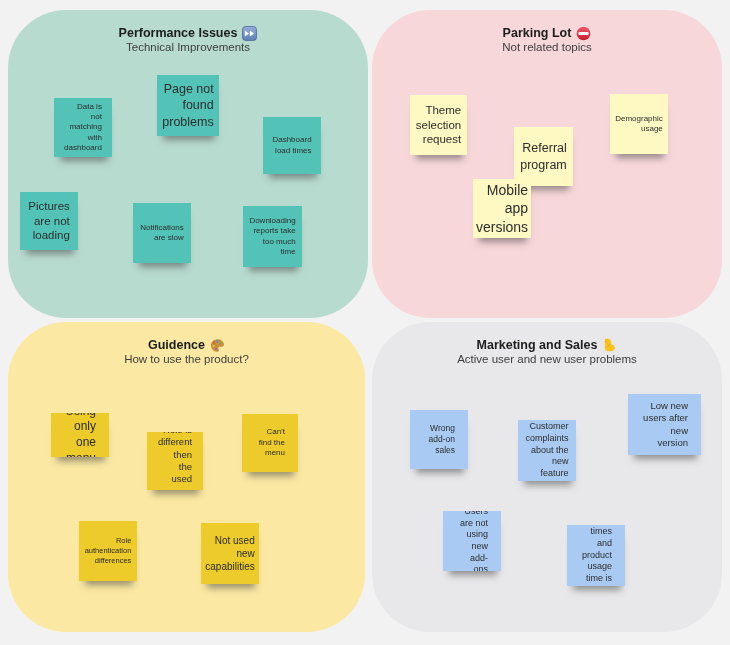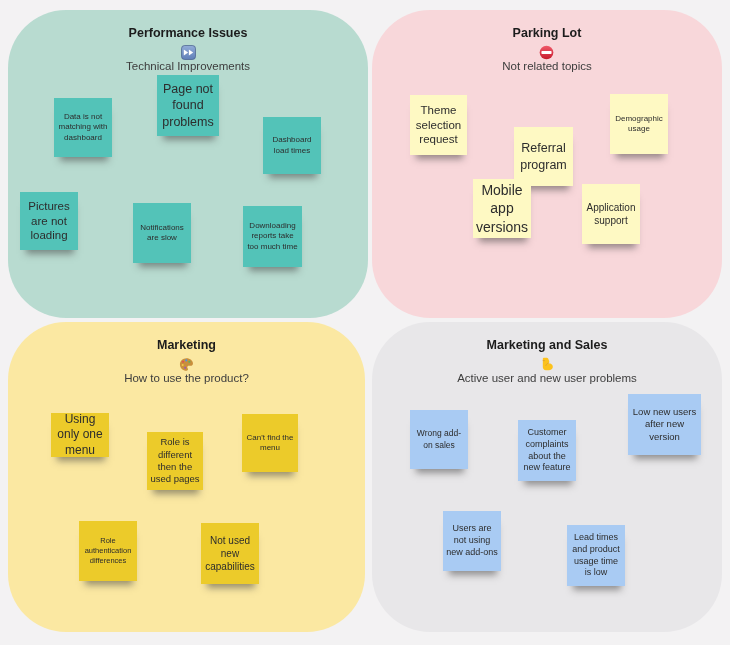--- a/index.html
+++ b/index.html
@@ -13,30 +13,30 @@
 
   .section { position:absolute; border-radius:58px; }
   .sec-performance { left:8px;  top:10px;  width:360px; height:308px; background:#b8dbd0; }
   .sec-parking     { left:372px; top:10px; width:350px; height:308px; background:#f8d7da; }
   .sec-guidence    { left:8px;  top:322px; width:357px; height:310px; background:#fbe8a2; }
   .sec-marketing   { left:372px; top:322px; width:350px; height:310px; background:#e8e7e9; }
 
   .sec-head { position:absolute; top:13px; left:0; right:0; text-align:center; }
   .sec-title {
     font-size:12.5px; font-weight:700; color:#1c1c1c;
-    display:inline-flex; align-items:center; justify-content:center; gap:5px;flex-direction:column;
+    display:inline-flex; align-items:center; justify-content:center; gap:5px;
   }
   .sec-title svg { display:block; }
   .sec-subtitle { font-size:11.5px; color:#3d3d3d; margin-top:0; }
 
   .note {
     position:absolute; box-sizing:border-box;
     display:flex; align-items:center; justify-content:center;
-    text-align:center; color:#2d2d2d; line-height:1.3;
-    padding:3px;
+    text-align:right; color:#2d2d2d; line-height:1.3;
+    padding:13px;
     box-shadow:1px 9px 7px -5px rgba(55,55,55,.5);
     overflow:hidden;
   }
   .sec-performance .note { background:#53c3b8; }
   .sec-parking     .note { background:#fef9c3; }
   .sec-guidence    .note { background:#eccb2a; }
   .sec-marketing   .note { background:#a9cbf3; }
 </style>
 </head>
 <body>
@@ -87,27 +87,26 @@
             <rect x="2.6" y="6.4" width="10.8" height="3.2" rx="0.8" fill="#ffffff"></rect>
           </svg>
         </span>
       </div>
       <div class="sec-subtitle">Not related topics</div>
     </div>
     <div class="note" style="left:38px; top:85px; width:57px; height:60px; font-size:11.5px;">Theme selection request</div>
     <div class="note" style="left:142px; top:77px; width:59px; height:59px; font-size:12.5px;margin-top:40px;">Referral program</div>
     <div class="note" style="left:238px; top:84px; width:58px; height:60px; font-size:8px;">Demographic usage</div>
     <div class="note" style="left:101px; top:169px; width:58px; height:59px; font-size:14px;">Mobile app versions</div>
-    <div class="note" style="left:210px; top:174px; width:58px; height:60px; font-size:10px;">Application support</div>
   </div>
 
   <div class="section sec-guidence">
     <div class="sec-head">
       <div class="sec-title">
-        <span>Marketing</span>
+        <span>Guidence</span>
         <span>
           <svg width="15" height="15" viewBox="0 0 16 16">
             <path d="M8 1.2 C4.1 1.2 1 4.2 1 7.9 c0 3.7 3.1 6.7 7 6.7 0.9 0 1.6 -0.7 1.6 -1.5 0 -0.4 -0.15 -0.75 -0.4 -1 -0.25 -0.3 -0.4 -0.65 -0.4 -1.05 0 -0.9 0.7 -1.6 1.6 -1.6 h1.9 c1.4 0 2.6 -1.1 2.6 -2.5 C14.9 3.9 11.8 1.2 8 1.2 Z" fill="#c98f3c"></path>
             <circle cx="4.3" cy="5" r="1.1" fill="#e04f4f"></circle>
             <circle cx="7.7" cy="3.6" r="1.1" fill="#4e8fe3"></circle>
             <circle cx="11.1" cy="5.1" r="1.1" fill="#59b55e"></circle>
             <circle cx="3.9" cy="8.6" r="1.1" fill="#f2c94c"></circle>
             <circle cx="6.6" cy="11.4" r="1.1" fill="#9b59b6"></circle>
           </svg>
         </span>

